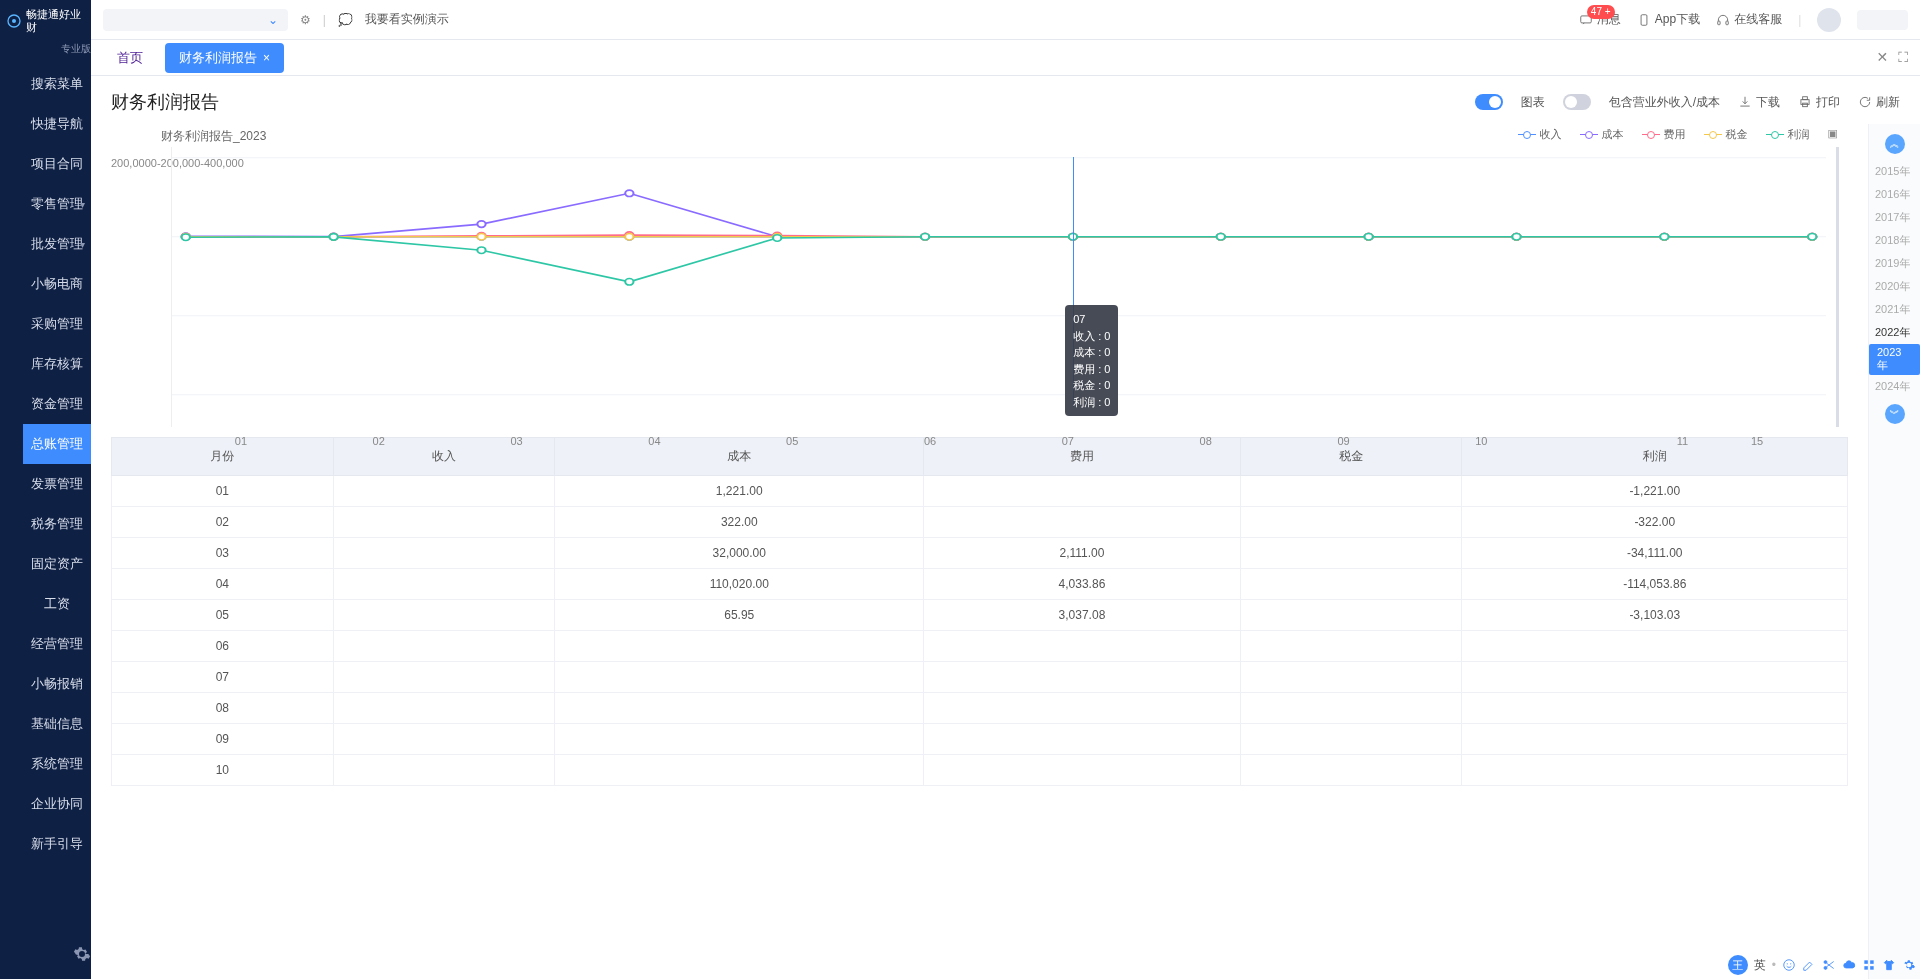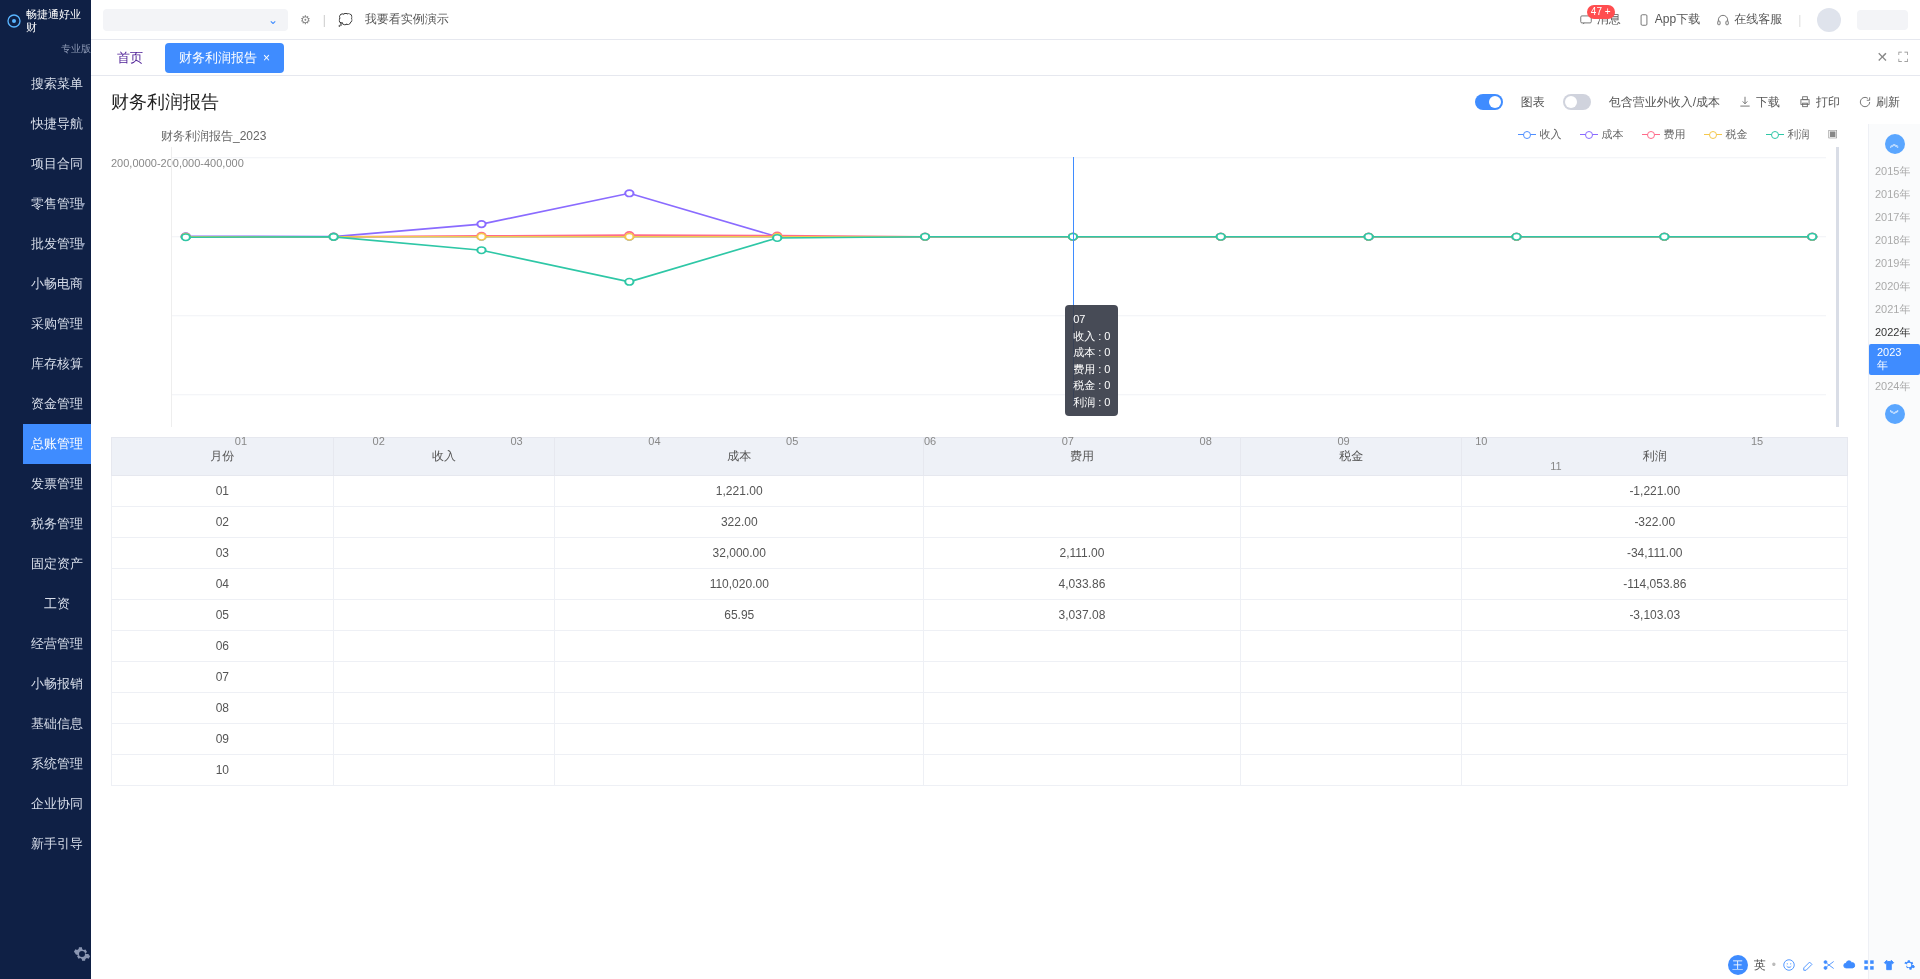--- a/index.html
+++ b/index.html
@@ -320,21 +320,21 @@
               <div style="flex: 1 1 0%; text-align: center;">01</div>
               <div style="flex: 1 1 0%; text-align: center;">02</div>
               <div style="flex: 1 1 0%; text-align: center;">03</div>
               <div style="flex: 1 1 0%; text-align: center;">04</div>
               <div style="flex: 1 1 0%; text-align: center;">05</div>
               <div style="flex: 1 1 0%; text-align: center;">06</div>
               <div style="flex: 1 1 0%; text-align: center;">07</div>
               <div style="flex: 1 1 0%; text-align: center;">08</div>
               <div style="flex: 1 1 0%; text-align: center;">09</div>
               <div style="flex: 1 1 0%; text-align: center;">10</div>
-              <div style="flex: 1 1 0%; text-align: left; margin-top: 25px;">11</div>
+              <div style="flex: 1 1 0%; text-align: right;">11</div>
               <div style="flex: 1 1 0%; text-align: center;">15</div>
             </div>
           <div class="tooltip" id="tooltip">
               <div>07</div>
               <div>收入 : 0</div>
               <div>成本 : 0</div>
               <div>费用 : 0</div>
               <div>税金 : 0</div>
               <div>利润 : 0</div>
             </div>

